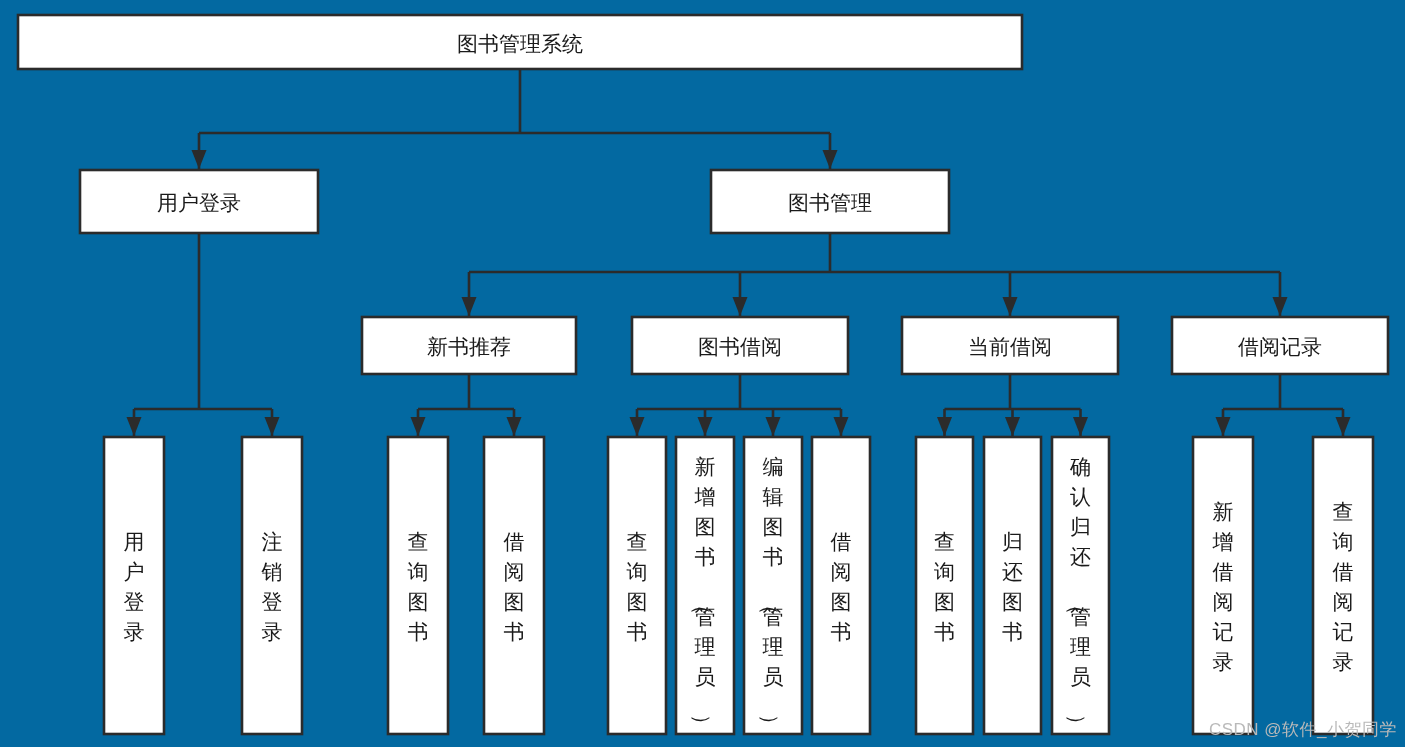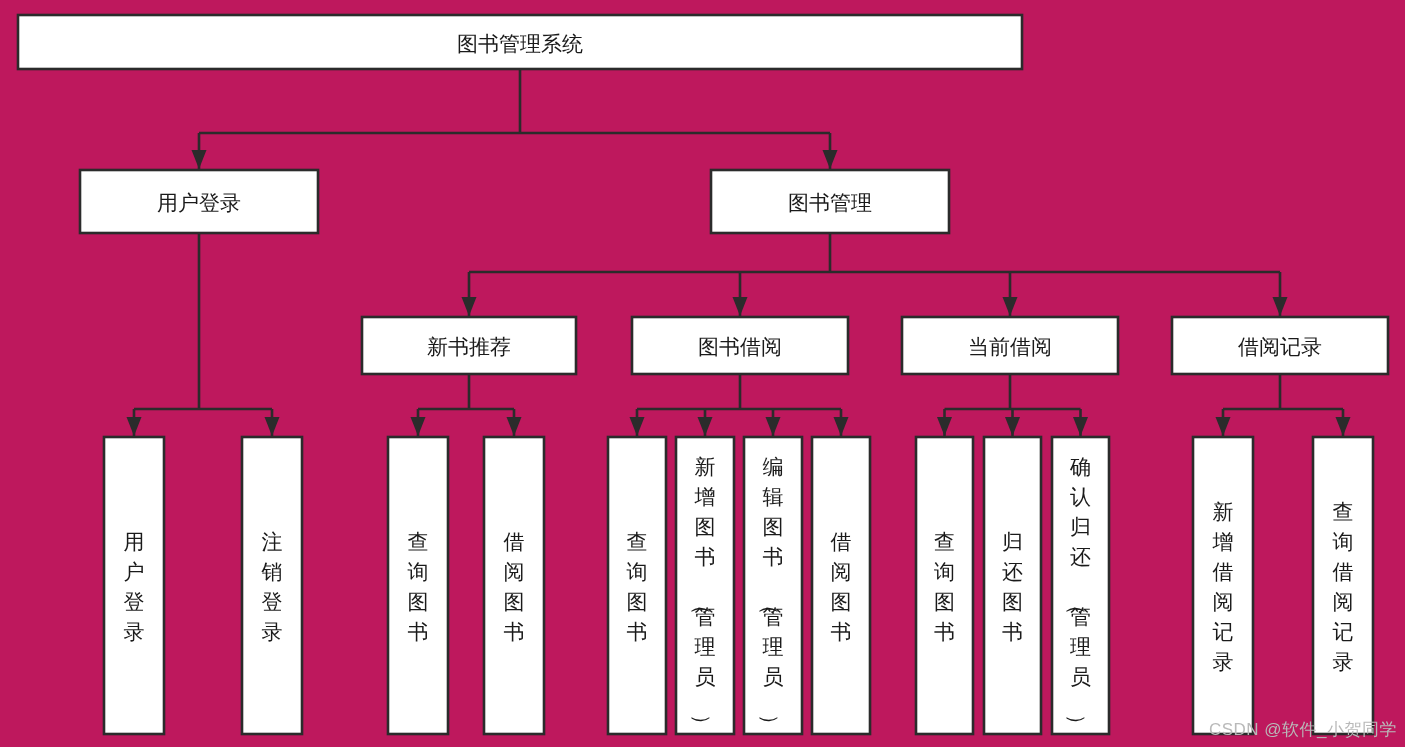--- a/index.html
+++ b/index.html
@@ -7,21 +7,21 @@
     padding: 0;
     background: #ffffff;
   }
   body {
     font-family: "Liberation Sans", "DejaVu Sans", sans-serif;
   }
   #diagram-root {
     position: relative;
     width: 1405px;
     height: 747px;
-    background: #be185d;
+    background: #0369a1;
     overflow: hidden;
   }
   svg#flow {
     position: absolute;
     left: 0;
     top: 0;
     width: 1405px;
     height: 747px;
     display: block;
   }

